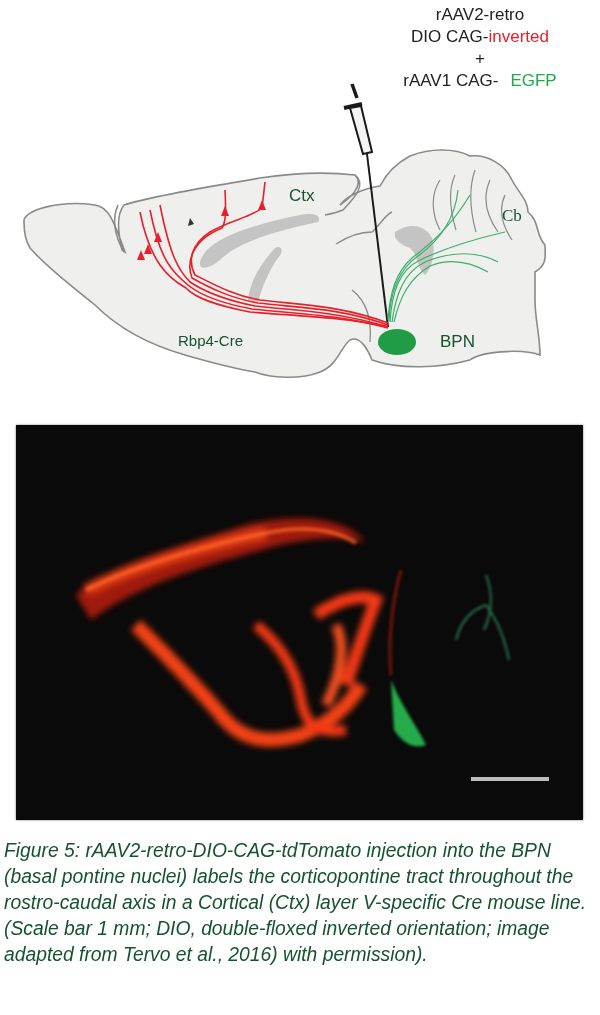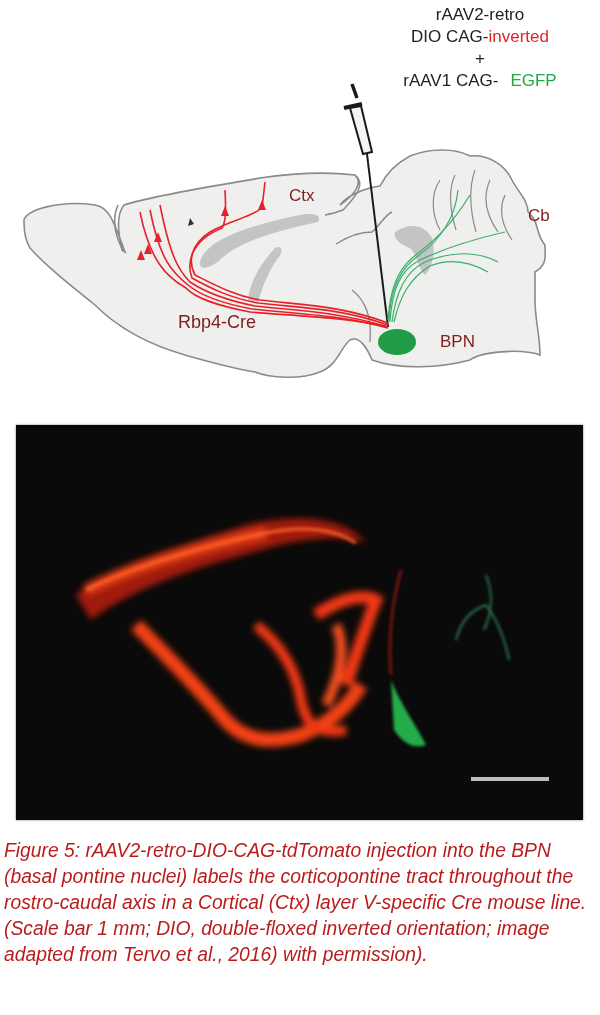--- a/index.html
+++ b/index.html
@@ -1,28 +1,28 @@
 <!DOCTYPE html>
 <html><head>
 <meta charset="utf-8">
 <style>
   html, body { margin: 0; padding: 0; background: #ffffff; }
   body { width: 600px; height: 1015px; position: relative; overflow: hidden;
          font-family: "Liberation Sans", sans-serif; color: #1a1a1a; }
   .figure-panel { position: absolute; left: 0; top: 0; width: 548px; height: 400px; }
-  .label { position: absolute; font-family: "Liberation Sans", sans-serif; font-size: 17px; color: #7f1d1d; white-space: nowrap; }
+  .label { position: absolute; font-family: "Liberation Sans", sans-serif; font-size: 17px; color: #14532d; white-space: nowrap; }
   .virus-label { position: absolute; left: 345px; width: 270px; text-align: center; font-size: 17px; line-height: 22px; color: #222; }
   .virus-label .ital { }
   .red { color: #e8202a; }
   .green { color: #1faa45; margin-left: 12px; }
   .micro { position: absolute; left: 16px; top: 425px; width: 567px; height: 395px;
            background: #0b0a0a; box-shadow: 0 0 2px #777; overflow: hidden; }
   .scale-bar { position: absolute; left: 455px; top: 352px; width: 78px; height: 4px; background: #bdbdbd; }
   .caption { position: absolute; left: 4px; top: 838px; width: 592px; font-family: "Liberation Sans", sans-serif;
-             font-style: italic; font-size: 19.3px; line-height: 26px; color: #b91c1c; }
+             font-style: italic; font-size: 19.3px; line-height: 26px; color: #14532d; }
 </style>
 </head>
 <body>
 
 <div class="figure-panel">
   <svg width="600" height="400" viewBox="0 0 600 400">
     <defs>
       <filter id="soft">
           <feGaussianBlur stdDeviation="0.4"></feGaussianBlur>
         </filter>
@@ -81,23 +81,23 @@
     </g>
     <ellipse cx="397" cy="342" rx="19" ry="13" fill="#1f9c45"></ellipse>
   </svg>
 
   <div class="virus-label" style="top:4px;">rAAV2-retro</div>
   <div class="virus-label" style="top:26px;"><span>DIO </span><span class="ital">CAG</span><span>-</span><span class="red">inverted</span></div>
   <div class="virus-label" style="top:48px;">+</div>
   <div class="virus-label" style="top:70px;"><span>rAAV1 </span><span class="ital">CAG</span><span>-</span><span class="green">EGFP</span></div>
 
   <div class="label" style="left:289px;top:186px;">Ctx</div>
-  <div class="label" style="left:528px;top:206px;">Cb</div>
+  <div class="label" style="left:502px;top:206px;font-family:Liberation Serif, serif;">Cb</div>
   <div class="label" style="left:440px;top:332px;">BPN</div>
-  <div class="label" style="left:178px;top:312px;font-size:18px;">Rbp4-Cre</div>
+  <div class="label" style="left:178px;top:332px;font-size:15px;">Rbp4-Cre</div>
 </div>
 
 <div class="micro">
   <svg width="567" height="395" viewBox="0 0 567 395">
     <defs>
       <filter id="glow" x="-20%" y="-20%" width="140%" height="140%">
           <feGaussianBlur stdDeviation="3"></feGaussianBlur>
         </filter>
       <filter id="glow2">
           <feGaussianBlur stdDeviation="1.5"></feGaussianBlur>

